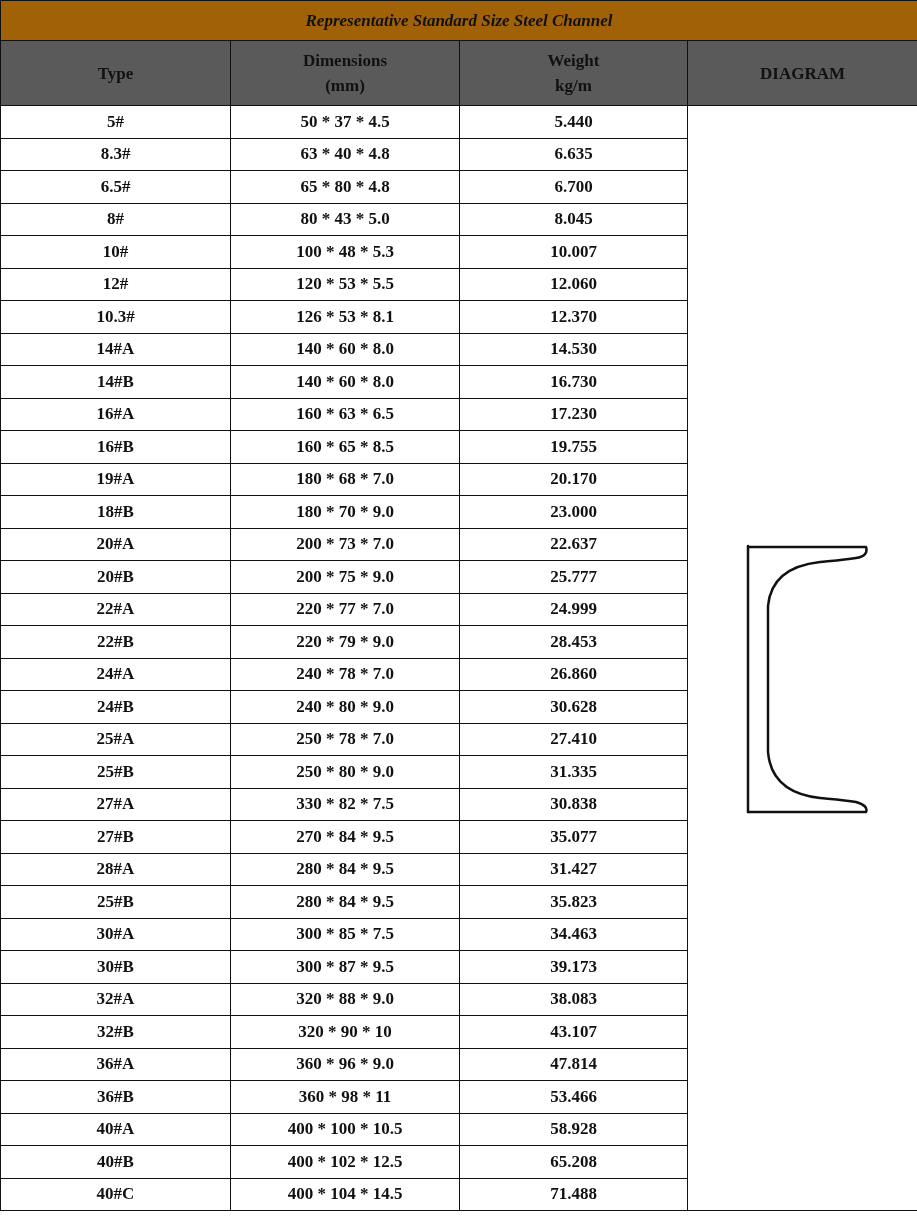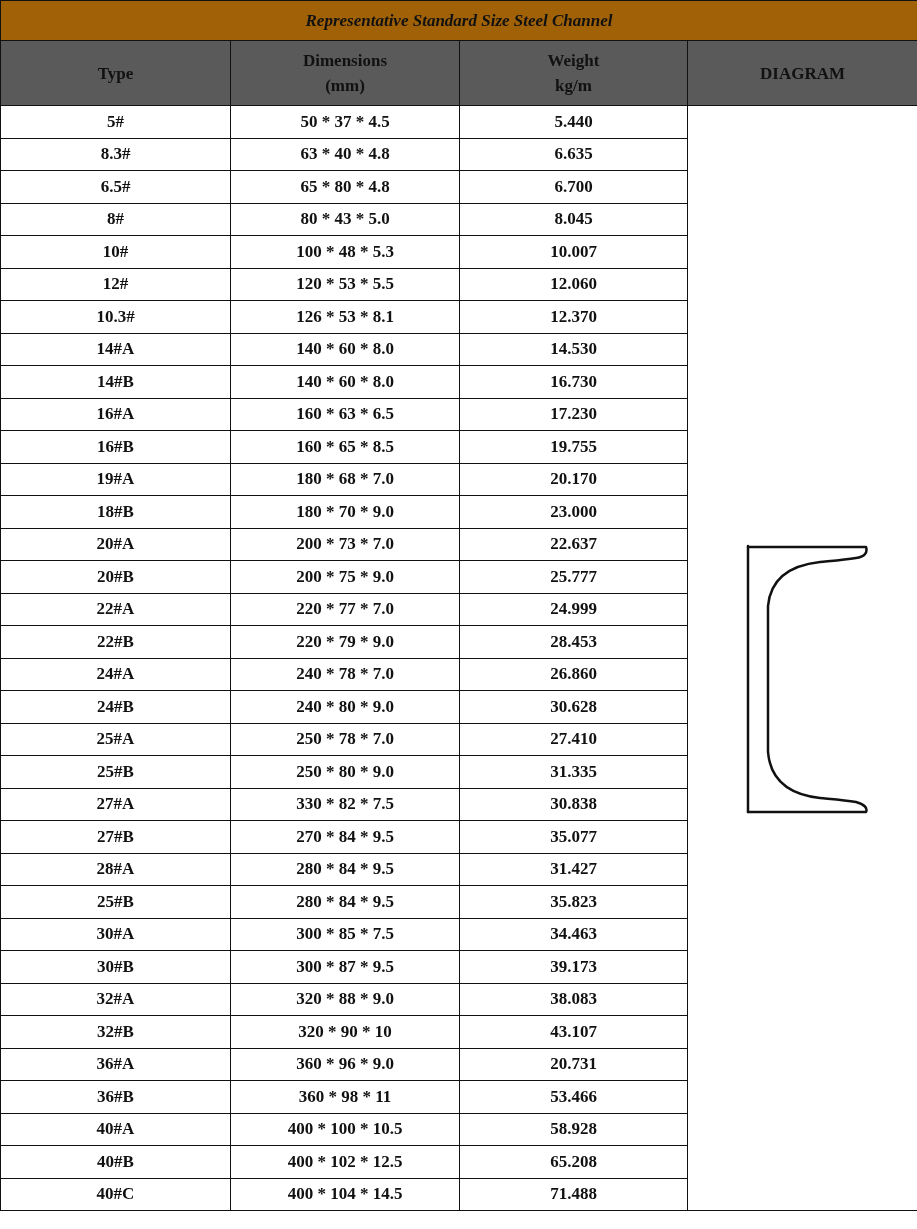--- a/index.html
+++ b/index.html
@@ -212,21 +212,21 @@
     <td>38.083</td>
   </tr>
       <tr class="data-row">
     <td>32#B</td>
     <td>320 * 90 * 10</td>
     <td>43.107</td>
   </tr>
       <tr class="data-row">
     <td>36#A</td>
     <td>360 * 96 * 9.0</td>
-    <td>20.731</td>
+    <td>47.814</td>
   </tr>
       <tr class="data-row">
     <td>36#B</td>
     <td>360 * 98 * 11</td>
     <td>53.466</td>
   </tr>
       <tr class="data-row">
     <td>40#A</td>
     <td>400 * 100 * 10.5</td>
     <td>58.928</td>

